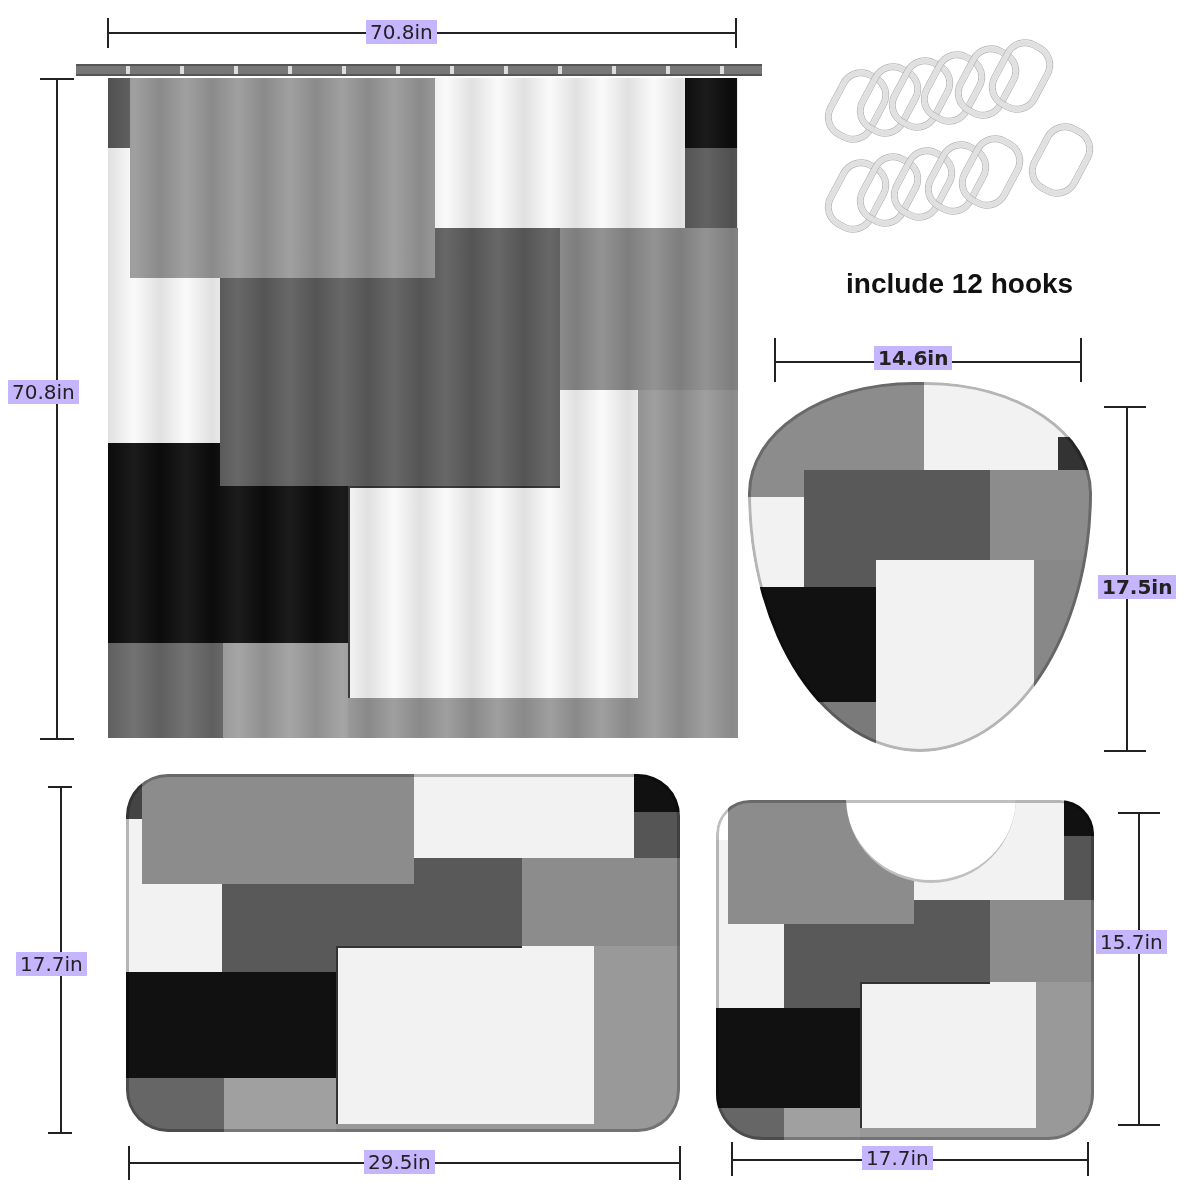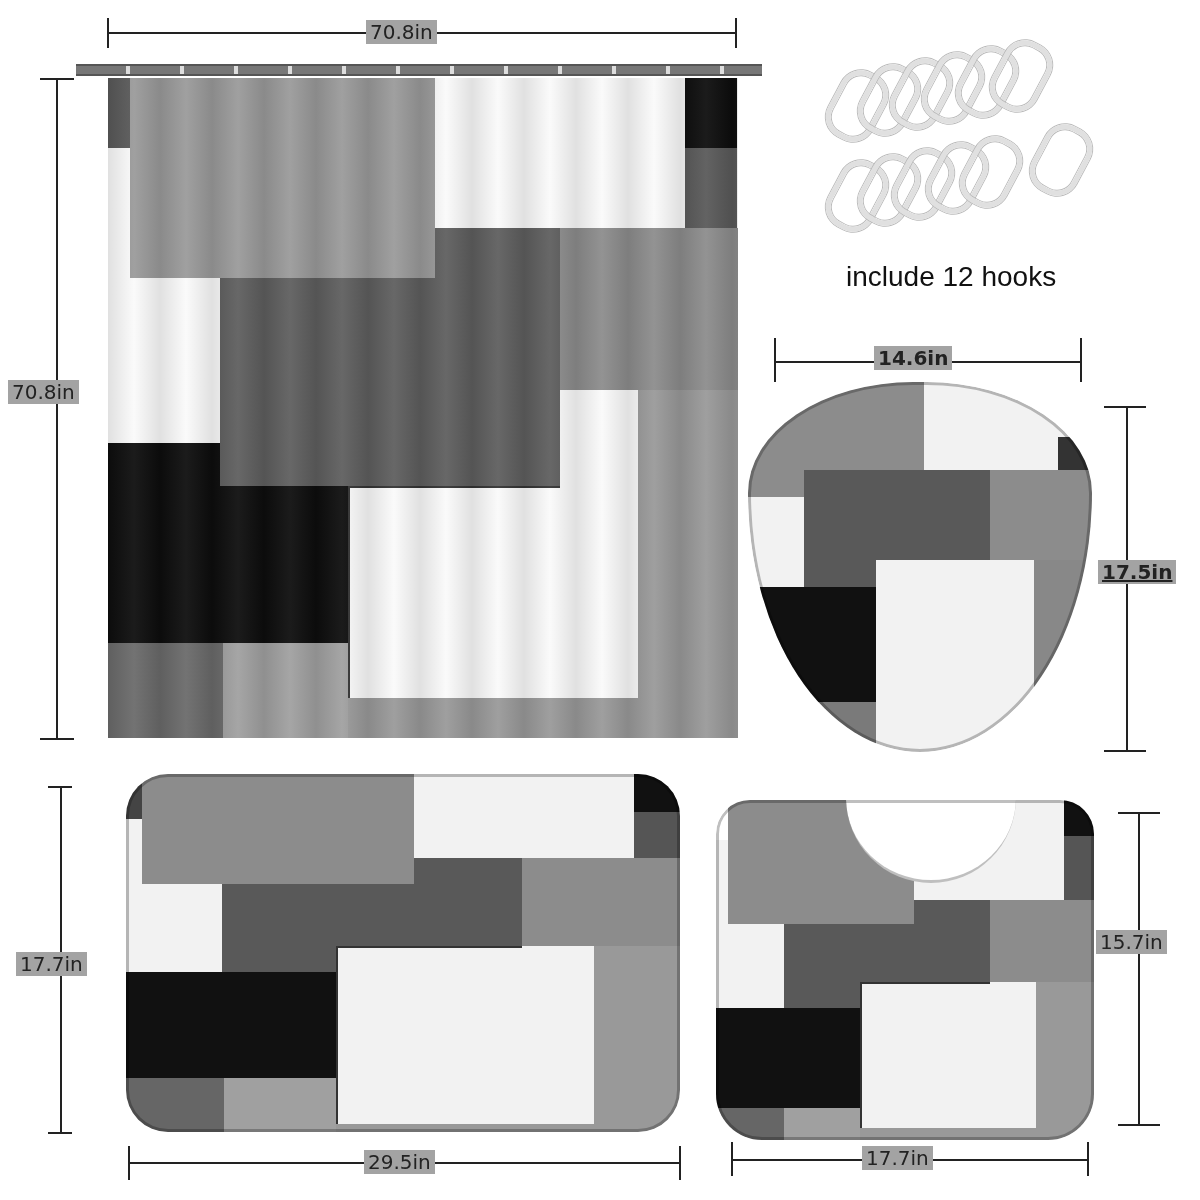--- a/index.html
+++ b/index.html
@@ -1,29 +1,29 @@
 <!DOCTYPE html>
 <html><head>
 <meta charset="utf-8">
 <style>
   html,body{margin:0;padding:0;background:#fff;}
   body{width:1200px;height:1200px;position:relative;overflow:hidden;font-family:"DejaVu Sans","Liberation Sans",sans-serif;color:#111;}
   .hline{position:absolute;height:2px;background:#222;}
   .vline{position:absolute;width:2px;background:#222;}
   .tick-v{position:absolute;width:2px;background:#222;}
   .tick-h{position:absolute;height:2px;background:#222;}
-  .dimlabel{position:absolute;font-size:20px;color:#222;background:#a3a3a3;padding:0 4px;white-space:nowrap;}
+  .dimlabel{position:absolute;font-size:20px;color:#222;background:#c4b5fd;padding:0 4px;white-space:nowrap;}
   .blk{position:absolute;}
   .curtain{position:absolute;left:108px;top:78px;width:630px;height:660px;overflow:hidden;}
   .curtain .folds{position:absolute;inset:0;background:repeating-linear-gradient(90deg,rgba(0,0,0,0.10) 0px,rgba(255,255,255,0.06) 26px,rgba(0,0,0,0.10) 52px);pointer-events:none;}
   .rod{position:absolute;left:76px;top:64px;width:686px;height:8px;background:repeating-linear-gradient(90deg,#777 0 50px,#ddd 50px 54px);border-top:2px solid #555;border-bottom:2px solid #555;}
   .mat{position:absolute;overflow:hidden;}
   .mat .edge{position:absolute;inset:0;border:3px solid rgba(0,0,0,0.25);pointer-events:none;}
   .hook{position:absolute;width:40px;height:62px;border:5px solid #e0e0e0;border-radius:22px;box-shadow:0 0 0 1px #bbb inset,0 0 0 1px #bbb;transform:rotate(28deg);background:transparent;}
-  .hooks-caption{position:absolute;left:846px;top:261px;font-size:28px;font-weight:normal;font-family:"Liberation Sans",sans-serif;color:#111;}
+  .hooks-caption{position:absolute;left:846px;top:268px;font-size:28px;font-weight:bold;font-family:"Liberation Sans",sans-serif;color:#111;}
 </style>
 </head>
 <body>
 
 <div>
   <div class="tick-v" style="left:107px;top:18px;height:30px;"></div>
   <div class="tick-v" style="left:735px;top:18px;height:30px;"></div>
   <div class="hline" style="left:108px;top:32px;width:628px;"></div>
   <div class="dimlabel" style="left:366px;top:20px;">70.8in</div>
 </div>
@@ -78,21 +78,21 @@
 <div>
   <div class="tick-v" style="left:774px;top:338px;height:44px;"></div>
   <div class="tick-v" style="left:1080px;top:338px;height:44px;"></div>
   <div class="hline" style="left:775px;top:361px;width:306px;"></div>
   <div class="dimlabel" style="left:874px;top:346px;font-weight:bold;">14.6in</div>
 </div>
 <div>
   <div class="tick-h" style="left:1104px;top:406px;width:42px;"></div>
   <div class="tick-h" style="left:1104px;top:750px;width:42px;"></div>
   <div class="vline" style="left:1126px;top:406px;height:346px;"></div>
-  <div class="dimlabel" style="left:1098px;top:560px;font-weight:bold;text-decoration:underline;">17.5in</div>
+  <div class="dimlabel" style="left:1098px;top:575px;font-weight:bold;">17.5in</div>
 </div>
 <div class="mat" style="left:748px;top:382px;width:344px;height:370px;border-radius:48% 48% 50% 50% / 30% 30% 70% 70%;">
   <div class="blk" style="left:0;top:0;width:176px;height:115px;background:#8c8c8c;"></div>
   <div class="blk" style="left:176px;top:0;width:168px;height:88px;background:#f2f2f2;"></div>
   <div class="blk" style="left:310px;top:55px;width:34px;height:33px;background:#333;"></div>
   <div class="blk" style="left:0;top:115px;width:56px;height:90px;background:#f2f2f2;"></div>
   <div class="blk" style="left:56px;top:88px;width:186px;height:142px;background:#595959;"></div>
   <div class="blk" style="left:242px;top:88px;width:102px;height:90px;background:#8c8c8c;"></div>
   <div class="blk" style="left:0;top:205px;width:128px;height:115px;background:#111;"></div>
   <div class="blk" style="left:128px;top:178px;width:158px;height:192px;background:#f2f2f2;"></div>

